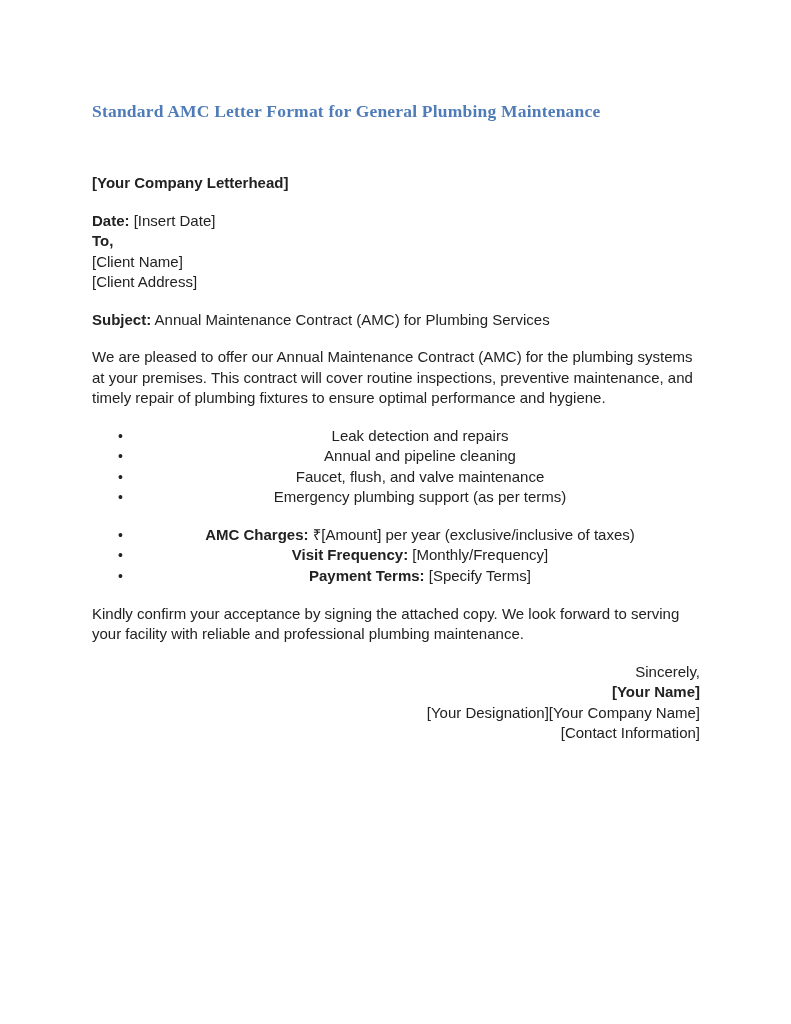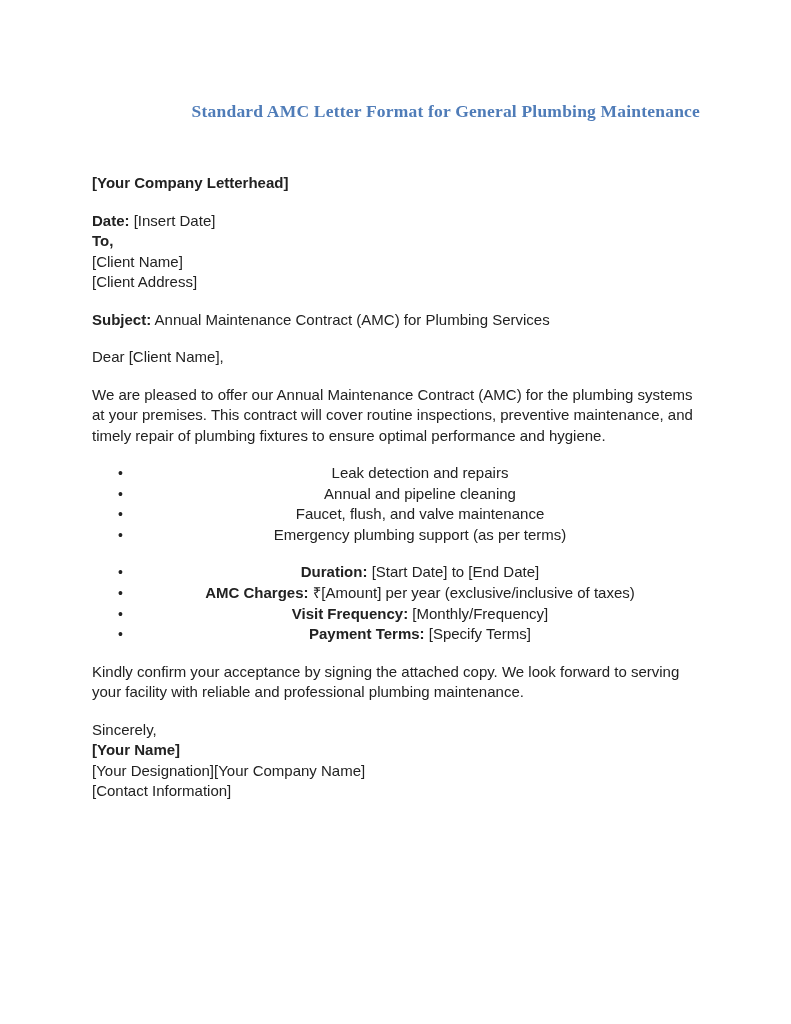--- a/index.html
+++ b/index.html
@@ -19,21 +19,21 @@
     font-size: 15px;
     line-height: 20.5px;
     color: #222222;
     overflow: hidden;
   }
   .doc-title {
     font-family: "Liberation Serif", "DejaVu Serif", serif;
     font-size: 17.5px;
     font-weight: bold;
     color: #4f7cb8;
-    text-align: right;
+    text-align: left;
     margin: 0 0 51px 0;
     line-height: 22px;
     letter-spacing: 0.2px;
   }
   p {
     margin: 0 0 17px 0;
   }
   .tight-block p,
   .tight-block div {
     margin: 0;
@@ -54,55 +54,53 @@
     line-height: 20.6px;
     text-align: center;
   }
   ul.doc-list li::before {
     content: "\2022";
     position: absolute;
     left: 0;
     top: 0;
     font-size: 14px;
   }
-  .signature-block div { margin: 0; }
+  .signature-block div { margin: 0; text-align: right; }
 </style>
 </head>
 <body>
 
 <div class="page">
 
   <h1 class="doc-title">Standard AMC Letter Format for General Plumbing Maintenance</h1>
 
   <p class="bold">[Your Company Letterhead]</p>
 
   <div class="tight-block">
     <div><span class="bold">Date:</span> <span>[Insert Date]</span></div>
     <div class="bold">To,</div>
     <div>[Client Name]</div>
     <div>[Client Address]</div>
   </div>
 
   <p><span class="bold">Subject:</span> <span>Annual Maintenance Contract (AMC) for Plumbing Services</span></p>
 
-  <p>Dear [Client Name],</p>
 
   <p>We are pleased to offer our Annual Maintenance Contract (AMC) for the plumbing systems at your premises. This contract will cover routine inspections, preventive maintenance, and timely repair of plumbing fixtures to ensure optimal performance and hygiene.</p>
 
 
   <ul class="doc-list">
     <li>Leak detection and repairs</li>
     <li>Annual and pipeline cleaning</li>
     <li>Faucet, flush, and valve maintenance</li>
     <li>Emergency plumbing support (as per terms)</li>
   </ul>
 
 
   <ul class="doc-list">
-    <li><span class="bold">Duration:</span> <span>[Start Date] to [End Date]</span></li>
     <li><span class="bold">AMC Charges:</span> <span>₹[Amount] per year (exclusive/inclusive of taxes)</span></li>
     <li><span class="bold">Visit Frequency:</span> <span>[Monthly/Frequency]</span></li>
     <li><span class="bold">Payment Terms:</span> <span>[Specify Terms]</span></li>
   </ul>
 
   <p>Kindly confirm your acceptance by signing the attached copy. We look forward to serving your facility with reliable and professional plumbing maintenance.</p>
 
   <div class="tight-block signature-block">
     <div>Sincerely,</div>
     <div class="bold">[Your Name]</div>

